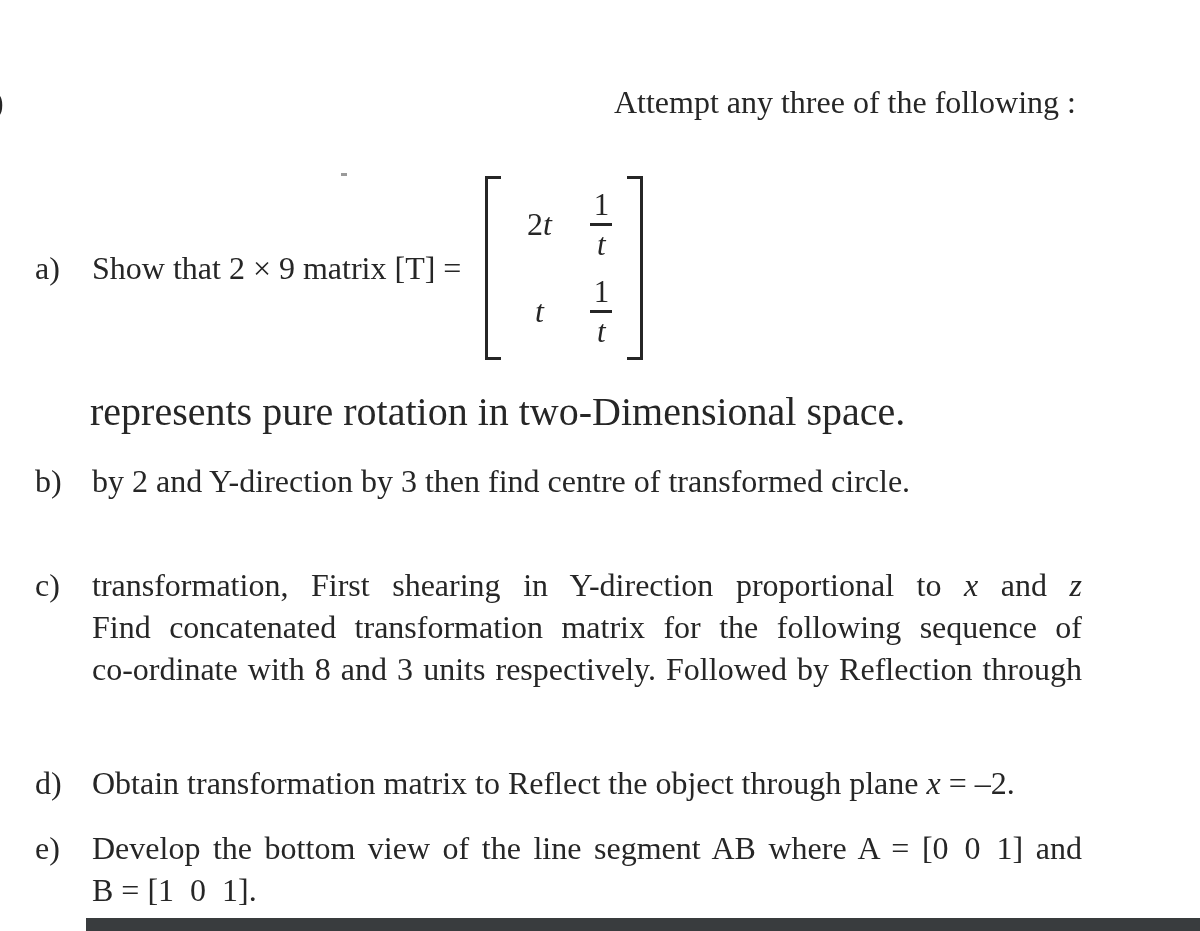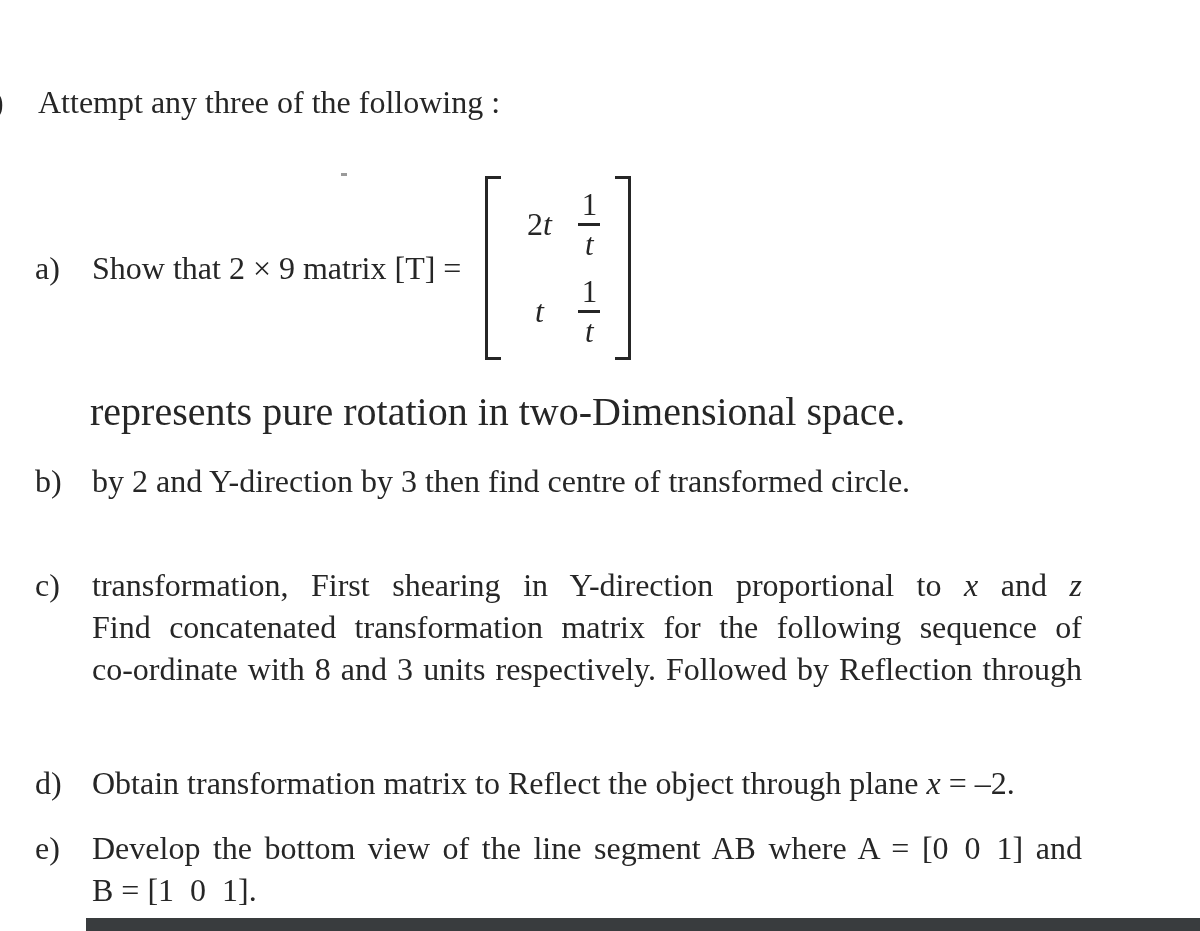--- a/index.html
+++ b/index.html
@@ -6,37 +6,37 @@
   body{
     width:1200px;height:931px;position:relative;overflow:hidden;
     background:var(--bg,#ffffff);color:var(--ink,#262626);
     font-family:"Liberation Serif",serif;
   }
   .page{position:absolute;inset:0;}
 
   
   .header{position:absolute;left:38px;top:84px;width:1038px;
           display:flex;justify-content:flex-end;align-items:baseline;
-          font-size:32px;white-space:nowrap;flex-direction:column;}
+          font-size:32px;white-space:nowrap;}
   .marks{font-weight:bold;letter-spacing:.5px;}
   .clip-paren{position:absolute;left:-7px;top:84px;font-size:32px;}
 
   
   .speck{position:absolute;left:341px;top:173px;width:6px;height:3px;background:var(--speck,#9a9a9a);}
 
   
   .qa-row{position:absolute;left:35px;top:168px;height:200px;
           display:flex;align-items:center;font-size:32px;white-space:nowrap;}
   .qlabel{flex:0 0 57px;width:57px;}
   .matrix{display:flex;align-items:stretch;height:184px;margin-left:24px;}
   .bracket{width:13px;}
   .bl{border-left:3px solid var(--ink,#262626);border-top:3px solid var(--ink,#262626);border-bottom:3px solid var(--ink,#262626);}
   .br{border-right:3px solid var(--ink,#262626);border-top:3px solid var(--ink,#262626);border-bottom:3px solid var(--ink,#262626);}
   .mbody{display:flex;flex-direction:column;justify-content:center;gap:16px;padding:0 15px;}
-  .mrow{display:flex;align-items:center;gap:16px;}
+  .mrow{display:flex;align-items:center;gap:28px;}
   .mcell{display:inline-block;width:46px;text-align:center;}
   .frac{display:inline-flex;flex-direction:column;align-items:center;line-height:1;font-size:31px;}
   .frac .num{padding-bottom:3px;}
   .frac .fbar{width:22px;height:3px;background:var(--ink,#262626);}
   .frac .den{padding-top:3px;}
 
   .tail{position:absolute;left:90px;top:388px;font-size:40px;white-space:nowrap;}
 
   
   .qblock{position:absolute;left:35px;display:flex;font-size:32px;line-height:42px;}

